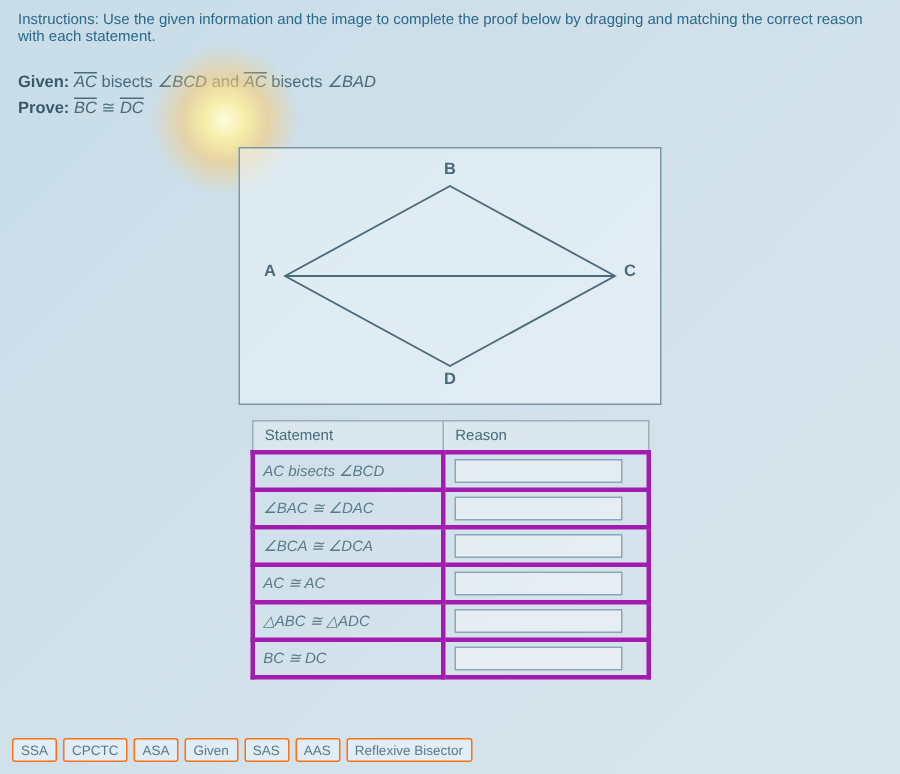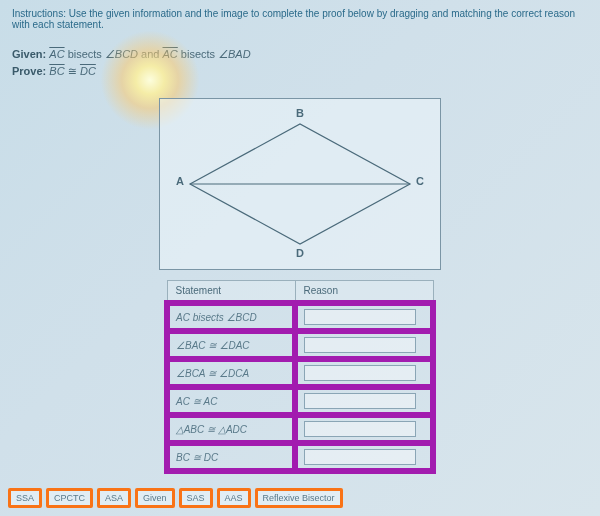--- a/index.html
+++ b/index.html
@@ -58,21 +58,21 @@
   .proof-table th {
     text-align: left;
     padding: 4px 8px;
     border: 1px solid #9ab0bc;
     color: #4a6a7a;
     font-weight: normal;
     background: rgba(230,240,245,0.4);
   }
   .proof-table td {
     padding: 3px 6px;
-    border: 6px solid #a21caf;
+    border: 3px solid #a21caf;
     color: #5a7a8a;
   }
   .stmt-cell { width: 110px; }
   .reason-cell { width: 120px; }
   .drop-slot {
     display: inline-block;
     width: 110px;
     height: 14px;
     border: 1px solid #8aa5b5;
     background: rgba(255,255,255,0.4);
@@ -80,21 +80,21 @@
   }
   .tiles {
     position: absolute;
     bottom: 8px;
     left: 8px;
     display: flex;
     gap: 4px;
     flex-wrap: wrap;
   }
   .tile {
-    border: 3px solid #f97316;
+    border: 1px solid #f97316;
     padding: 2px 5px;
     font-size: 9px;
     color: #5a7a8a;
     background: rgba(235,245,250,0.6);
     border-radius: 2px;
     cursor: grab;
   }
   .vlabel { position:absolute; font-size:11px; color:#4a6a7a; font-weight:bold; }
 </style>
 </head>

